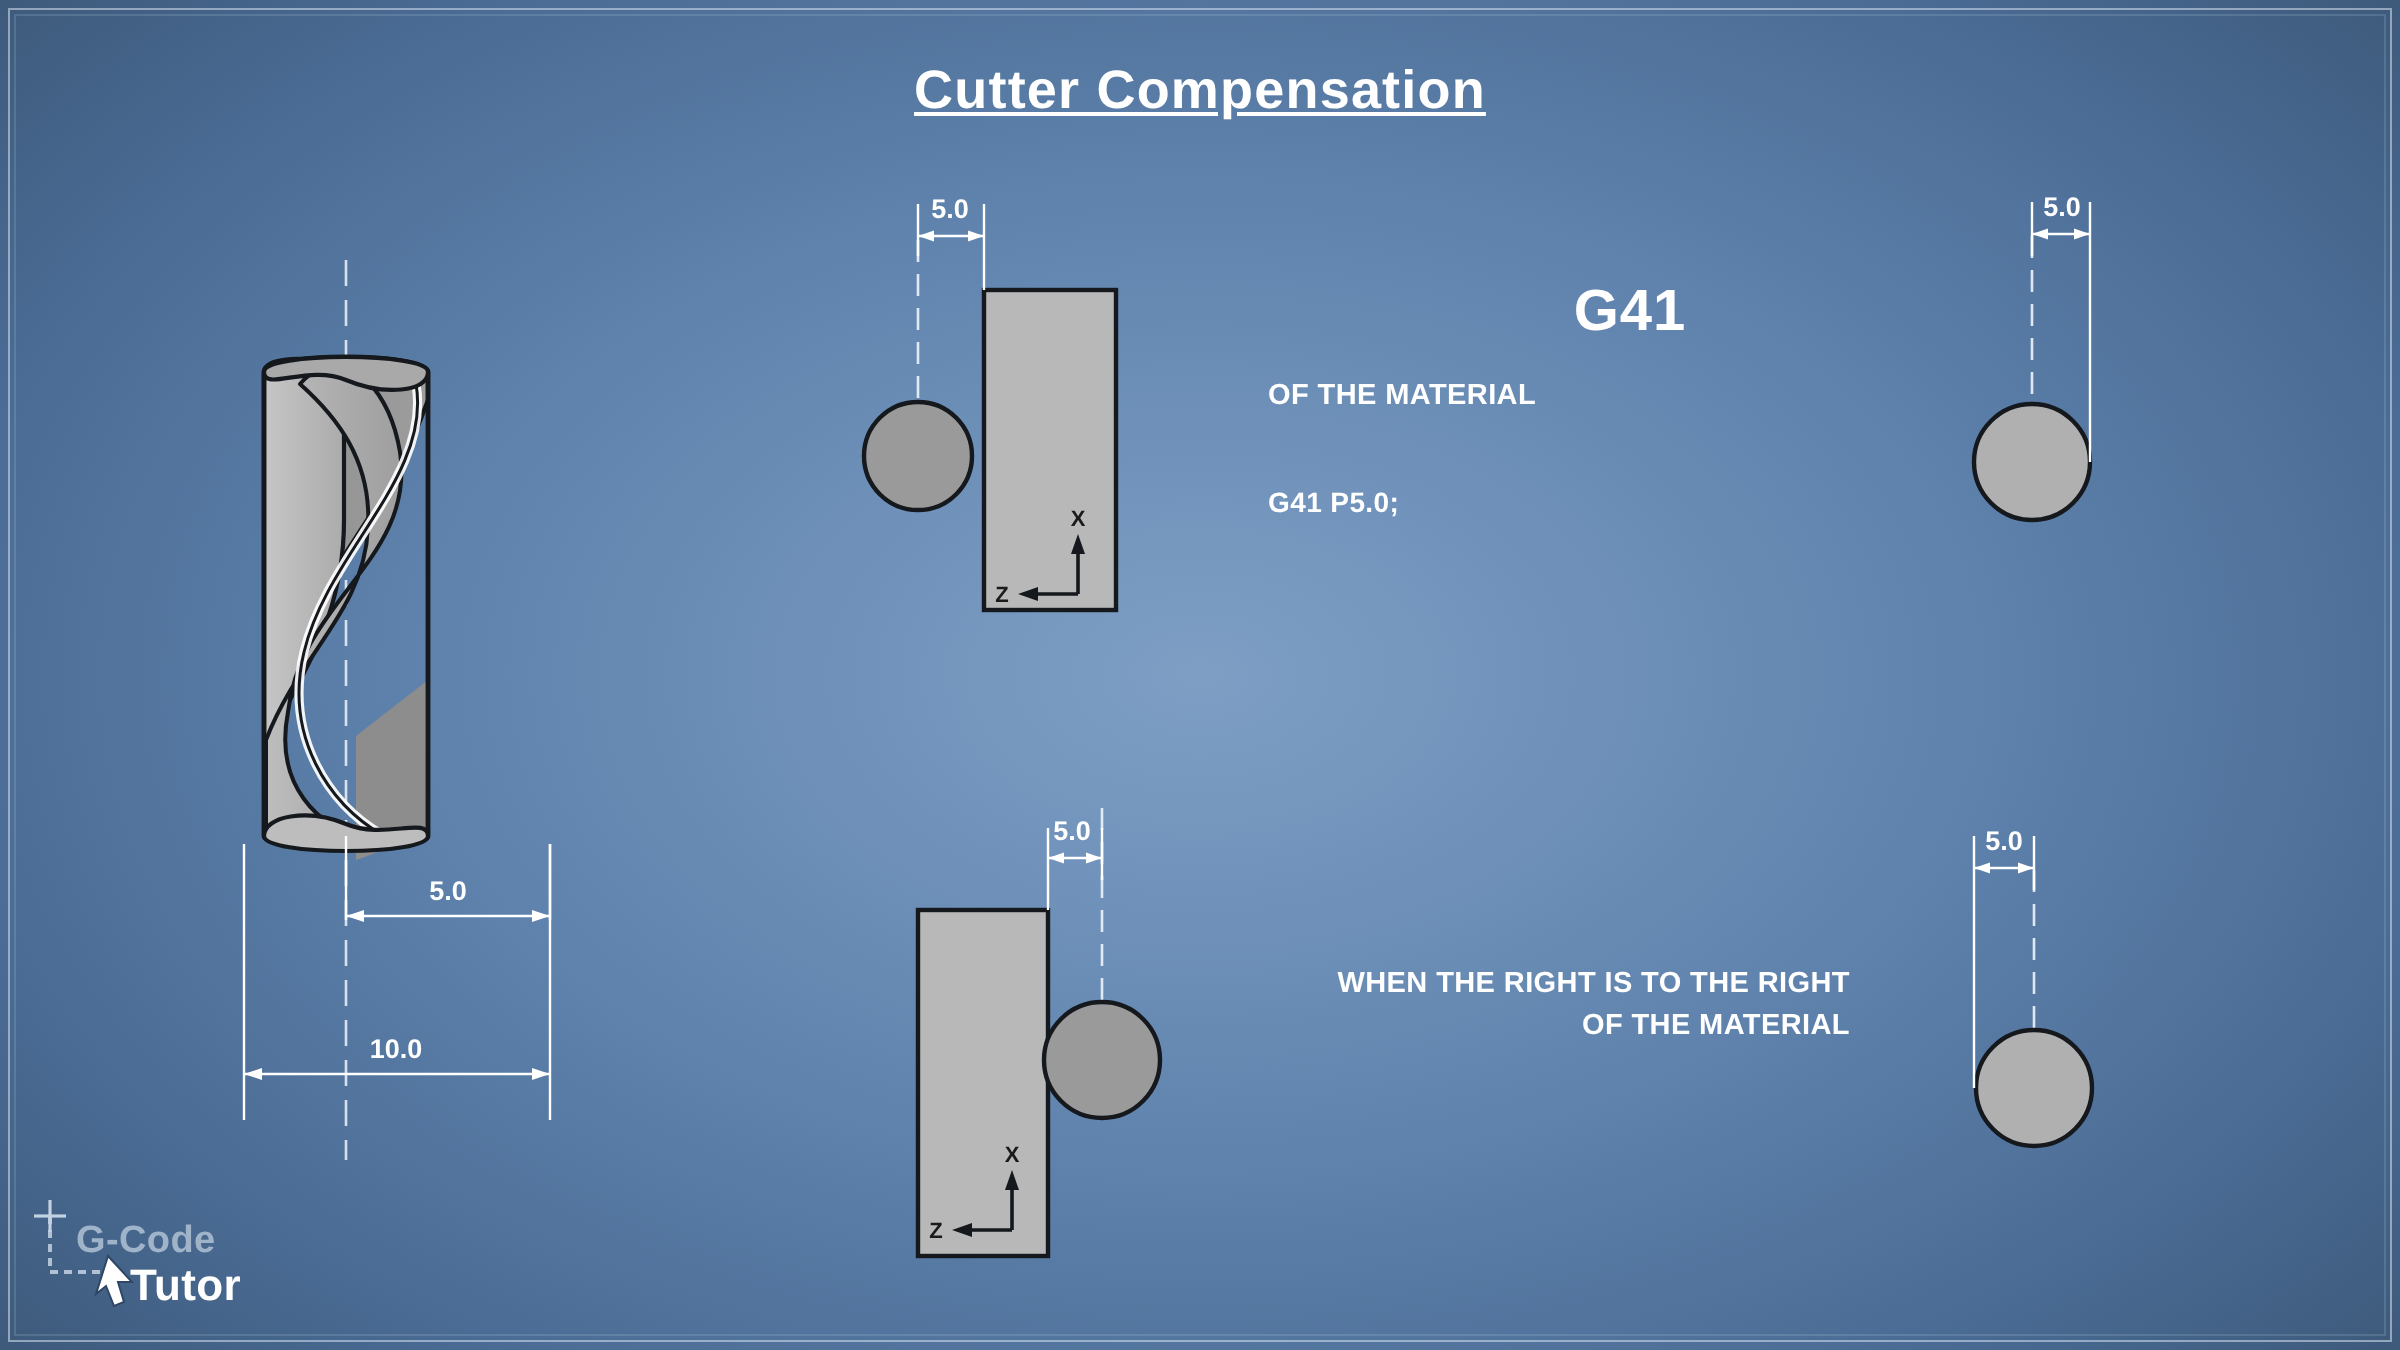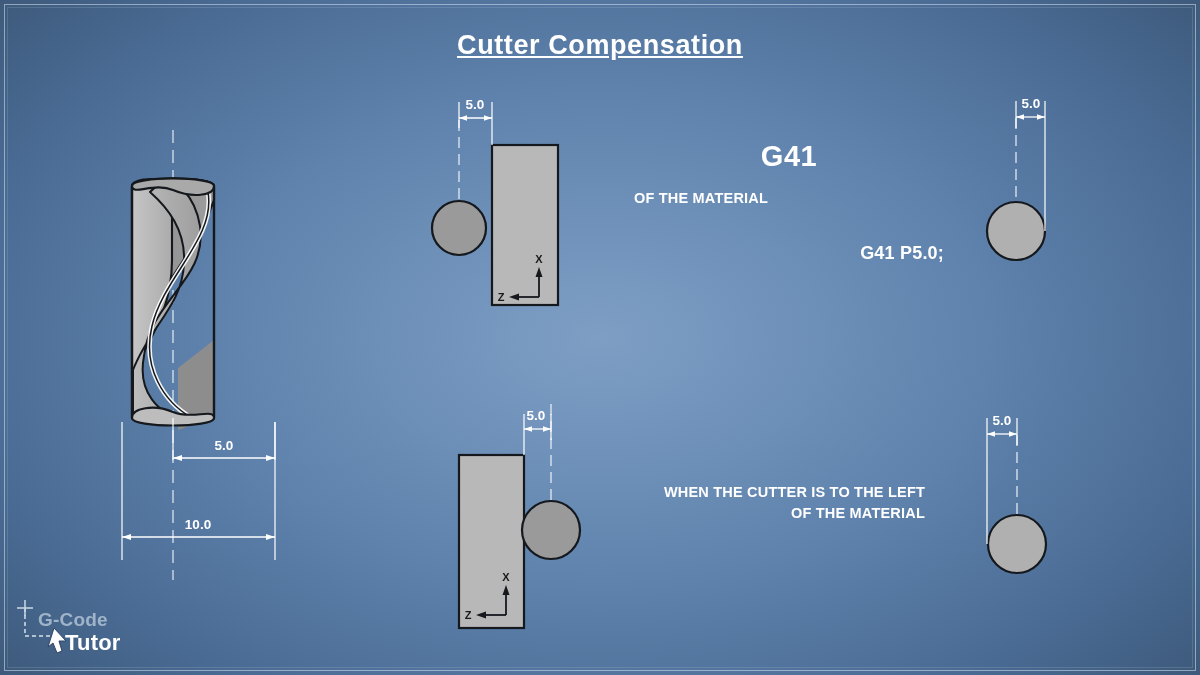--- a/index.html
+++ b/index.html
@@ -35,22 +35,22 @@
   .blk{position:absolute;}
   .gcode{
     color:#ffffff;font-size:29px;font-weight:600;letter-spacing:.5px;
     text-align:center;
   }
   .desc{
     color:#ffffff;font-size:14.5px;font-weight:bold;line-height:1.42;
     letter-spacing:.2px;
   }
   .code{
-    color:#ffffff;font-size:18px;font-weight:bold;letter-spacing:.2px;
-    text-align:right;
+    color:#ffffff;font-size:14px;font-weight:bold;letter-spacing:.2px;
+    text-align:left;
   }
 
   
   svg text{font-family:"Liberation Sans","DejaVu Sans",sans-serif;fill:#ffffff;}
   .dimtxt{font-size:13.5px;font-weight:bold;}
   .axtxt{font-size:11px;font-weight:bold;fill:#1a1a1a;}
 
   #logo{position:absolute;left:12px;top:598px;width:150px;height:62px;}
   .logo-g{fill:#9fb3c9;font-size:19px;font-weight:600;letter-spacing:.2px;}
   .logo-t{fill:#ffffff;font-size:22px;font-weight:600;letter-spacing:.2px;}
@@ -143,21 +143,21 @@
     <line x1="61" y1="30" x2="61" y2="155" stroke="#eef4fb" stroke-width="1.3" stroke-dasharray="11 6" opacity=".9"></line>
     <circle cx="61" cy="143" r="29" fill="#b0b0b0" stroke="#15181c" stroke-width="2.2"></circle>
     <line x1="61" y1="13" x2="61" y2="40" stroke="#ffffff" stroke-width="1.2"></line>
     <line x1="90" y1="13" x2="90" y2="143" stroke="#ffffff" stroke-width="1.2"></line>
     <line x1="61" y1="29" x2="90" y2="29" stroke="#ffffff" stroke-width="1.3"></line>
     <path d="M61,29 L69,26.3 L69,31.7 Z" fill="#ffffff"></path>
     <path d="M90,29 L82,26.3 L82,31.7 Z" fill="#ffffff"></path>
     <text class="dimtxt" x="76" y="20" text-anchor="middle">5.0</text>
   </svg>
 
-  <div class="blk gcode" style="left:634px;top:140px;width:310px;text-align:center;">G41</div>
+  <div class="blk gcode" style="left:660px;top:140px;width:310px;text-align:center;">G41</div>
   <div class="blk desc" style="left:634px;top:188px;width:310px;text-align:left;">
     <div>OF THE MATERIAL</div>
   </div>
   <div class="blk code" style="left:634px;top:243px;width:310px;">G41 P5.0;</div>
 
   <svg class="blk" style="left:440px;top:400px;" width="180" height="240" viewBox="0 0 180 240">
     <line x1="111" y1="4" x2="111" y2="133" stroke="#eef4fb" stroke-width="1.3" stroke-dasharray="11 6" opacity=".9"></line>
 
     <rect x="19" y="55" width="65" height="173" fill="#b8b8b8" stroke="#15181c" stroke-width="2.2"></rect>
 
@@ -183,21 +183,21 @@
     <circle cx="72" cy="139" r="29" fill="#b0b0b0" stroke="#15181c" stroke-width="2.2"></circle>
     <line x1="42" y1="13" x2="42" y2="139" stroke="#ffffff" stroke-width="1.2"></line>
     <line x1="72" y1="13" x2="72" y2="40" stroke="#ffffff" stroke-width="1.2"></line>
     <line x1="42" y1="29" x2="72" y2="29" stroke="#ffffff" stroke-width="1.3"></line>
     <path d="M42,29 L50,26.3 L50,31.7 Z" fill="#ffffff"></path>
     <path d="M72,29 L64,26.3 L64,31.7 Z" fill="#ffffff"></path>
     <text class="dimtxt" x="57" y="20" text-anchor="middle">5.0</text>
   </svg>
 
   <div class="blk desc" style="left:615px;top:482px;width:310px;text-align:right;">
-    <div>WHEN THE CUTTER IS TO THE LEFT</div>
+    <div>WHEN THE RIGHT IS TO THE RIGHT</div>
     <div>OF THE MATERIAL</div>
   </div>
 
   <svg id="logo" viewBox="0 0 150 62">
 
     <path d="M13,10 L13,38 L44,38" fill="none" stroke="#c3d2e2" stroke-width="2" stroke-dasharray="4 3" opacity=".85"></path>
 
     <line x1="13" y1="2" x2="13" y2="18" stroke="#c3d2e2" stroke-width="1.6"></line>
     <line x1="5" y1="10" x2="21" y2="10" stroke="#c3d2e2" stroke-width="1.6"></line>
 

